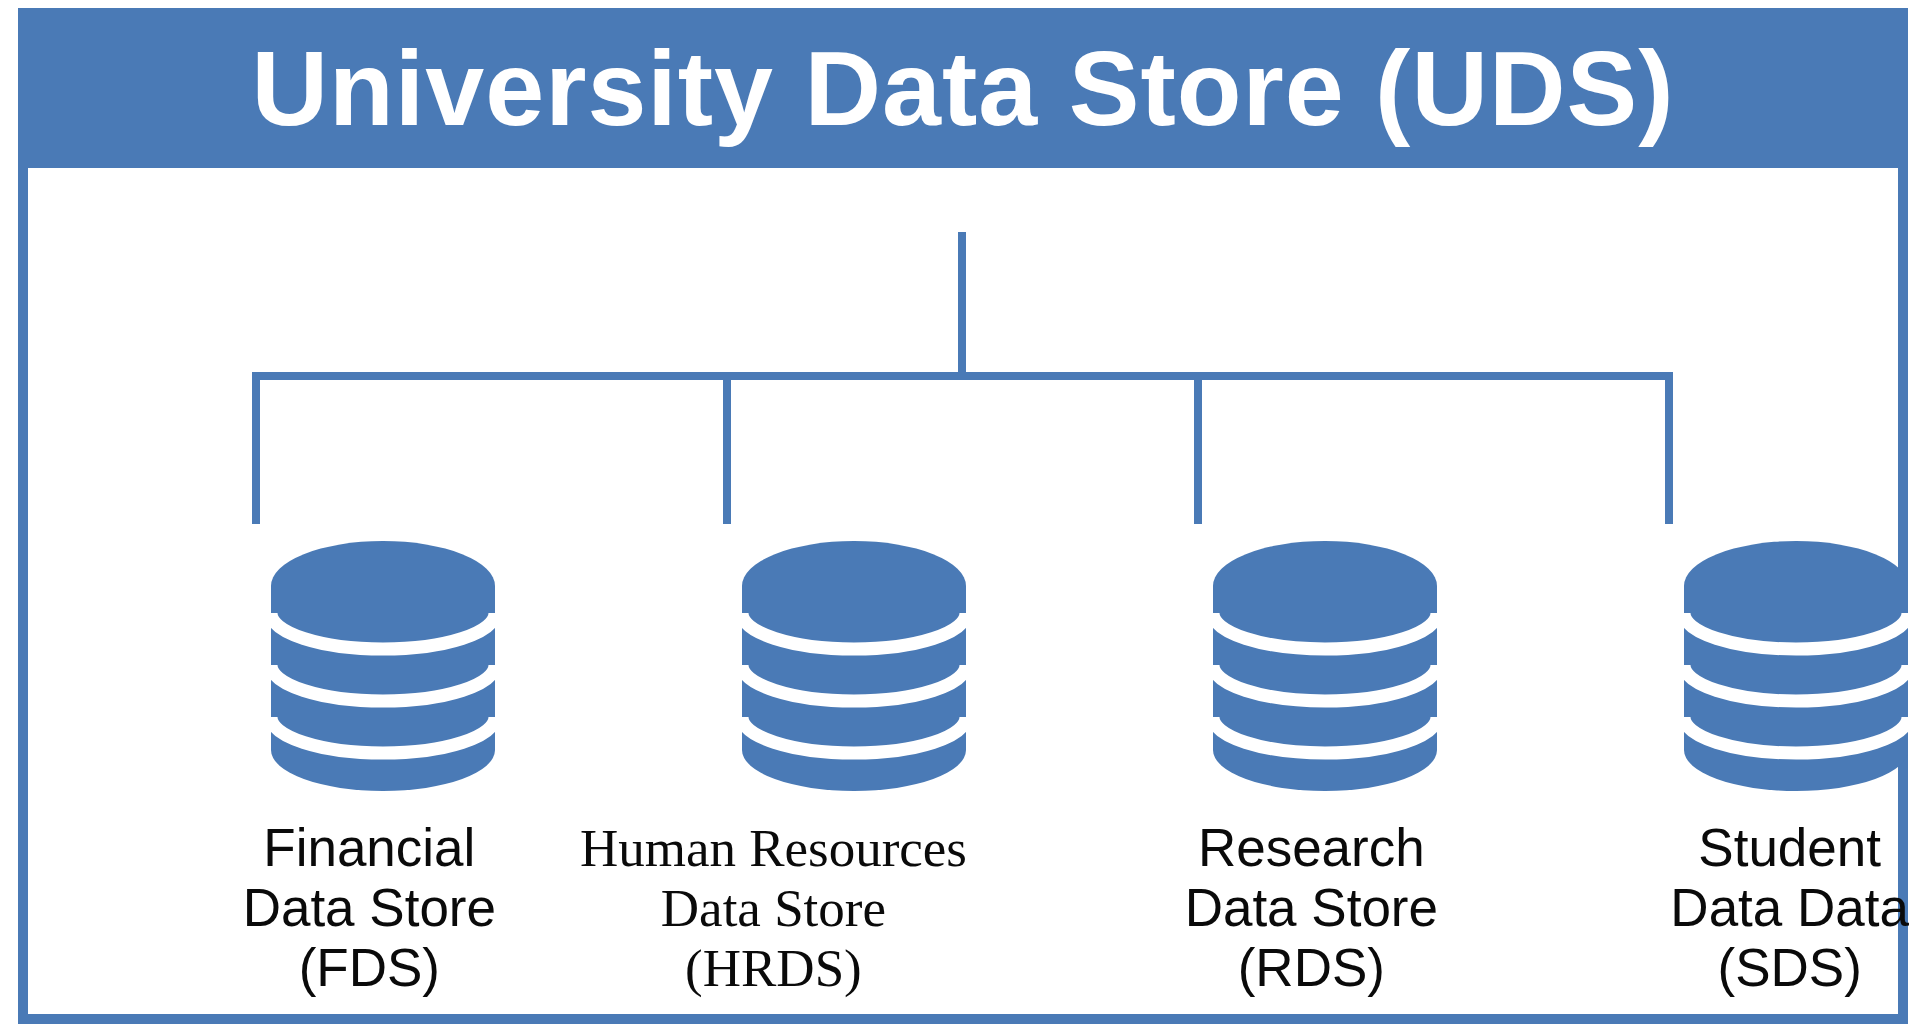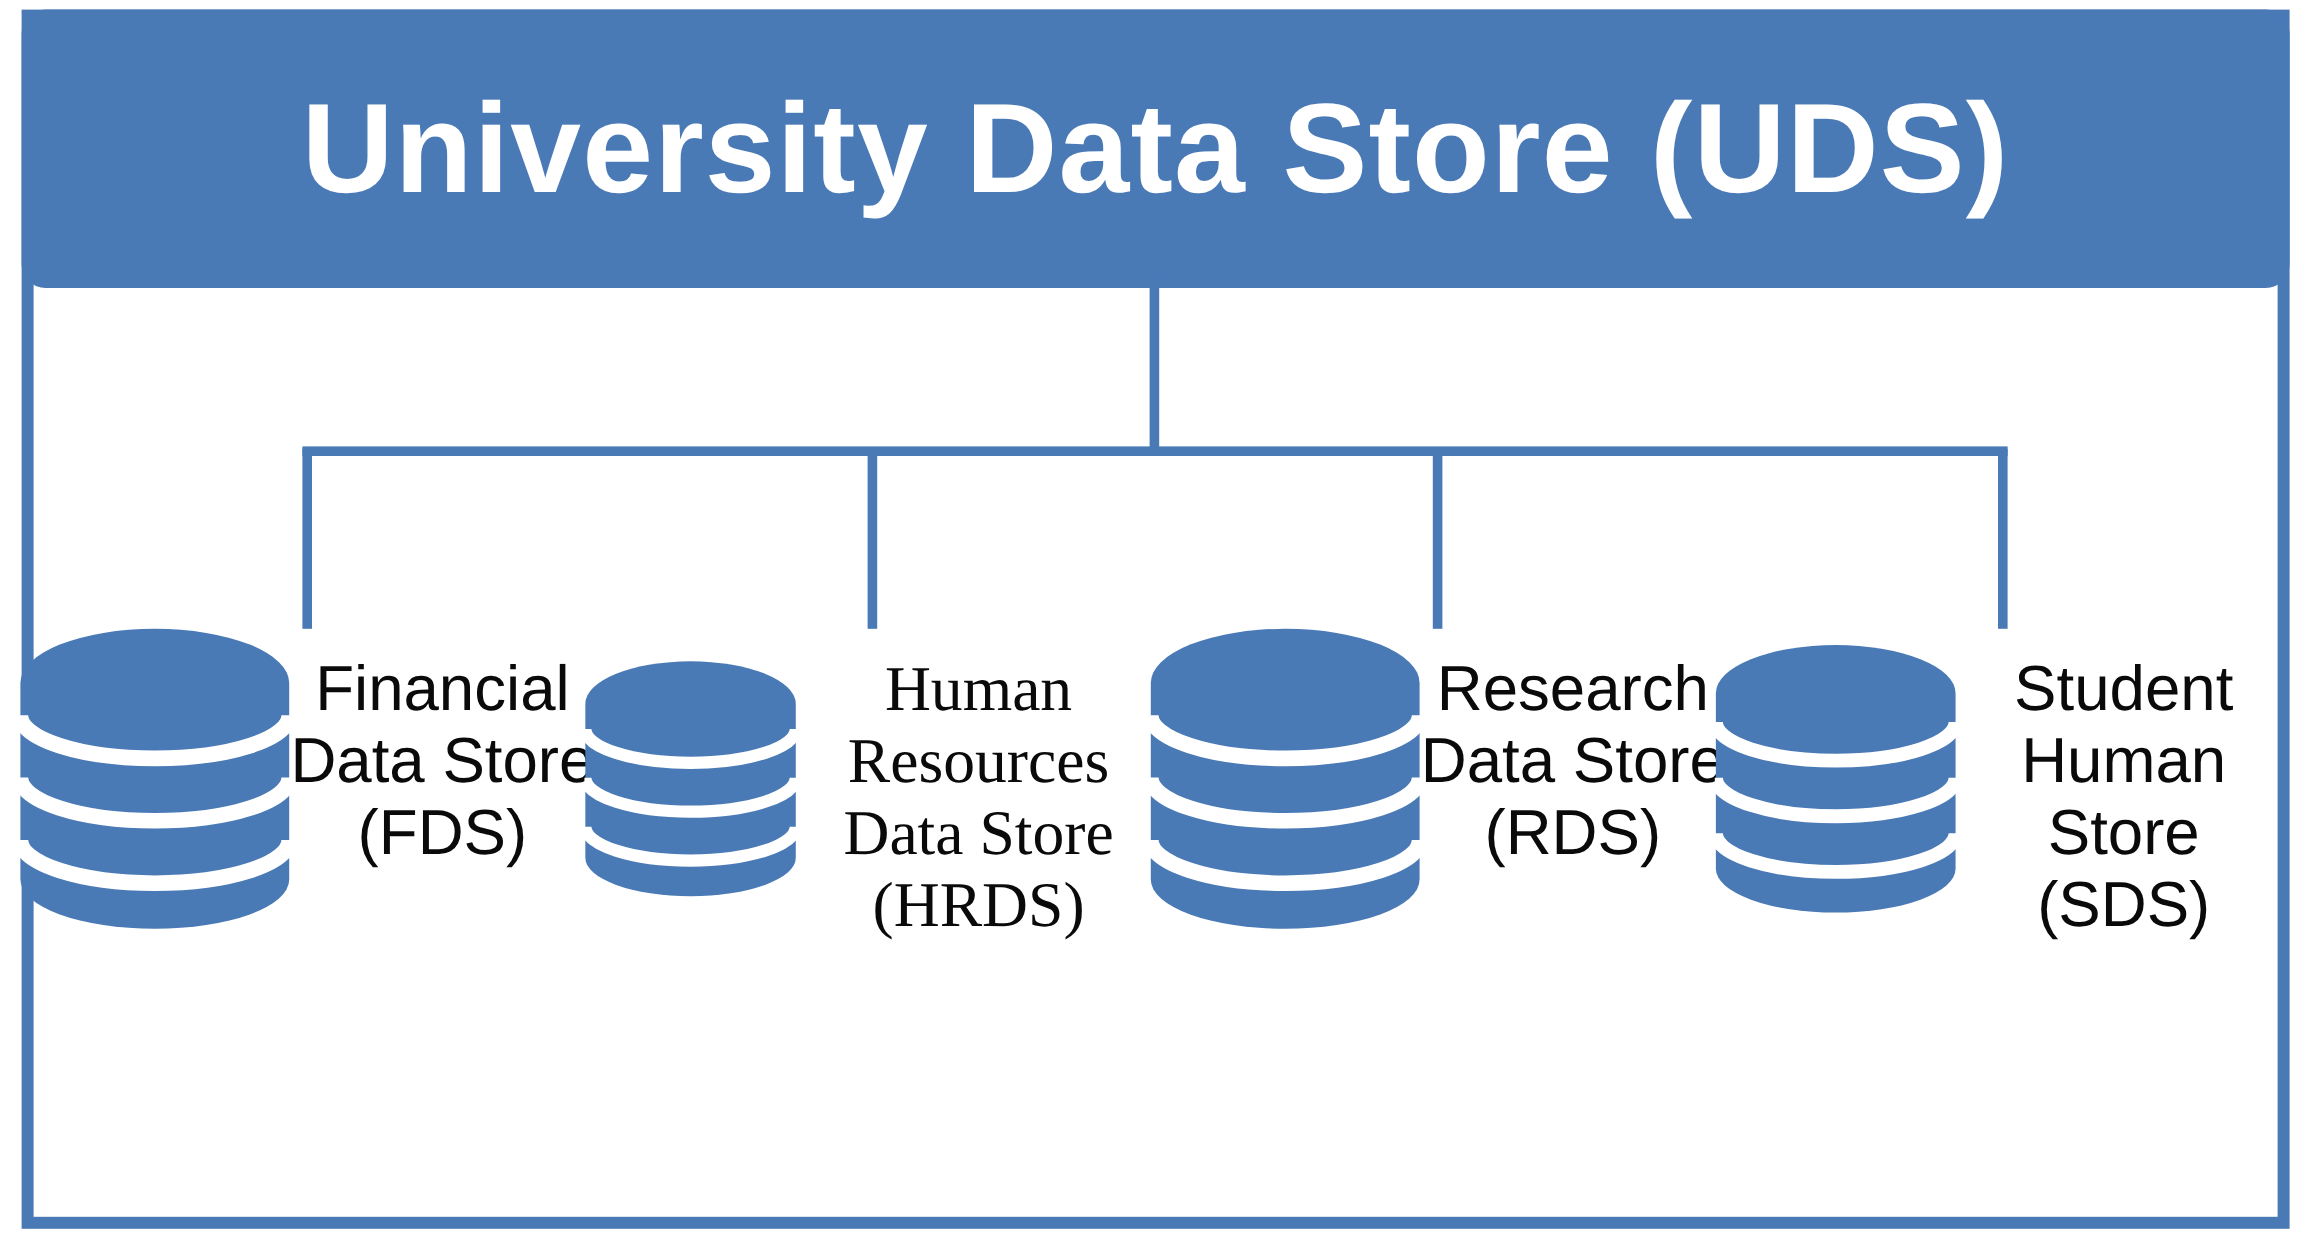--- a/index.html
+++ b/index.html
@@ -22,44 +22,44 @@
   .frame {
     position: absolute;
     left: 18px; top: 8px;
     width: 1890px; height: 1016px;
     border: 10px solid var(--blue);
     background: var(--bg);
   }
   .header {
     position: absolute;
     left: 18px; top: 8px;
-    width: 1890px; height: 232px;
+    width: 1890px; height: 160px;
     background: var(--blue);
-    display: flex; align-items: center; justify-content: center; border-radius: 20px;
+    display: flex; align-items: center; justify-content: center;
   }
   .title {
     color: #FFFFFF;
     font-size: 106px;
     font-weight: bold;
     letter-spacing: 1px;
     white-space: nowrap;
   }
   .line { position: absolute; background: var(--blue); }
   .trunk { left: 958px; top: 232px; width: 8px; height: 141px; }
   .hbar  { left: 252px; top: 372px; width: 1421px; height: 8px; }
   .drop  { top: 374px; width: 8px; height: 150px; }
   .drop-0 { left: 252px; }
   .drop-1 { left: 723px; }
   .drop-2 { left: 1194px; }
   .drop-3 { left: 1665px; }
   .node {
     position: absolute;
-    top: 521px;
+    top: 538px;
     width: 480px;
-    display: flex; flex-direction: row; align-items: flex-start;
+    display: flex; flex-direction: column; align-items: flex-end;
   }
   .node-0 { left: 16px; }
   .node-1 { left: 487px; font-family: Liberation Serif, serif; }
   .node-2 { left: 958px; }
   .node-3 { left: 1429px; }
   .db { width: 226px; height: 256px; display: block; }
   .db-body { fill: var(--blue); }
   .db-gap { fill: none; stroke: var(--bg); stroke-width: 13; }
   .node-label {
     margin-top: 24px;
@@ -125,17 +125,17 @@
   </div>
 
   <div class="node node-3">
     <svg class="db" viewBox="0 0 226 256" aria-hidden="true">
       <path class="db-body" d="M 1 48 A 112 45 0 0 1 225 48 L 225 212 A 112 41 0 0 1 1 212 Z"></path>
       <path class="db-gap" d="M 1 75 A 112 36 0 0 0 225 75"></path>
       <path class="db-gap" d="M 1 127 A 112 36 0 0 0 225 127"></path>
       <path class="db-gap" d="M 1 179 A 112 36 0 0 0 225 179"></path>
     </svg>
     <div class="node-label">Student
-Human Store
+Data Data
 (SDS)</div>
   </div>
 
 </div>
 
 </body></html>

